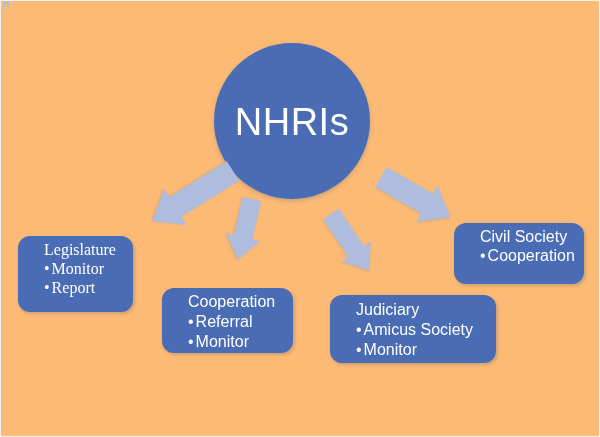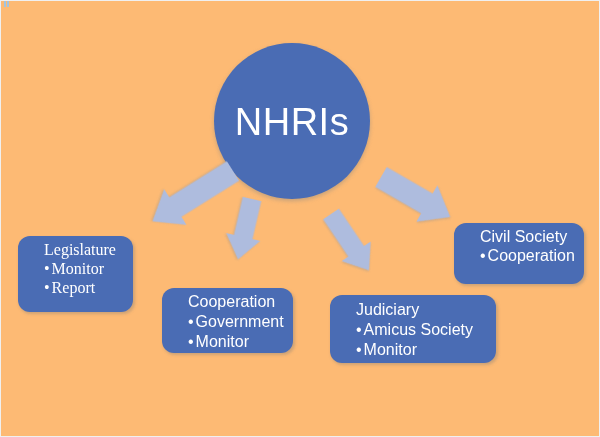--- a/index.html
+++ b/index.html
@@ -88,21 +88,21 @@
   </svg>
 
   <div class="node node-legislature" style="background: rgb(74, 108, 180);">
     <div class="node-title">Legislature</div>
     <div class="node-line"><span class="bullet">•</span><span>Monitor</span></div>
     <div class="node-line"><span class="bullet">•</span><span>Report</span></div>
   </div>
 
   <div class="node node-government" style="background: rgb(74, 108, 180);">
     <div class="node-title">Cooperation</div>
-    <div class="node-line"><span class="bullet">•</span><span>Government</span></div>
+    <div class="node-line"><span class="bullet">•</span><span>Referral</span></div>
     <div class="node-line"><span class="bullet">•</span><span>Monitor</span></div>
   </div>
 
   <div class="node node-judiciary" style="background: rgb(74, 108, 180);">
     <div class="node-title">Judiciary</div>
     <div class="node-line"><span class="bullet">•</span><span>Amicus Society</span></div>
     <div class="node-line"><span class="bullet">•</span><span>Monitor</span></div>
   </div>
 
   <div class="node node-civil-society" style="background: rgb(74, 108, 180);">

